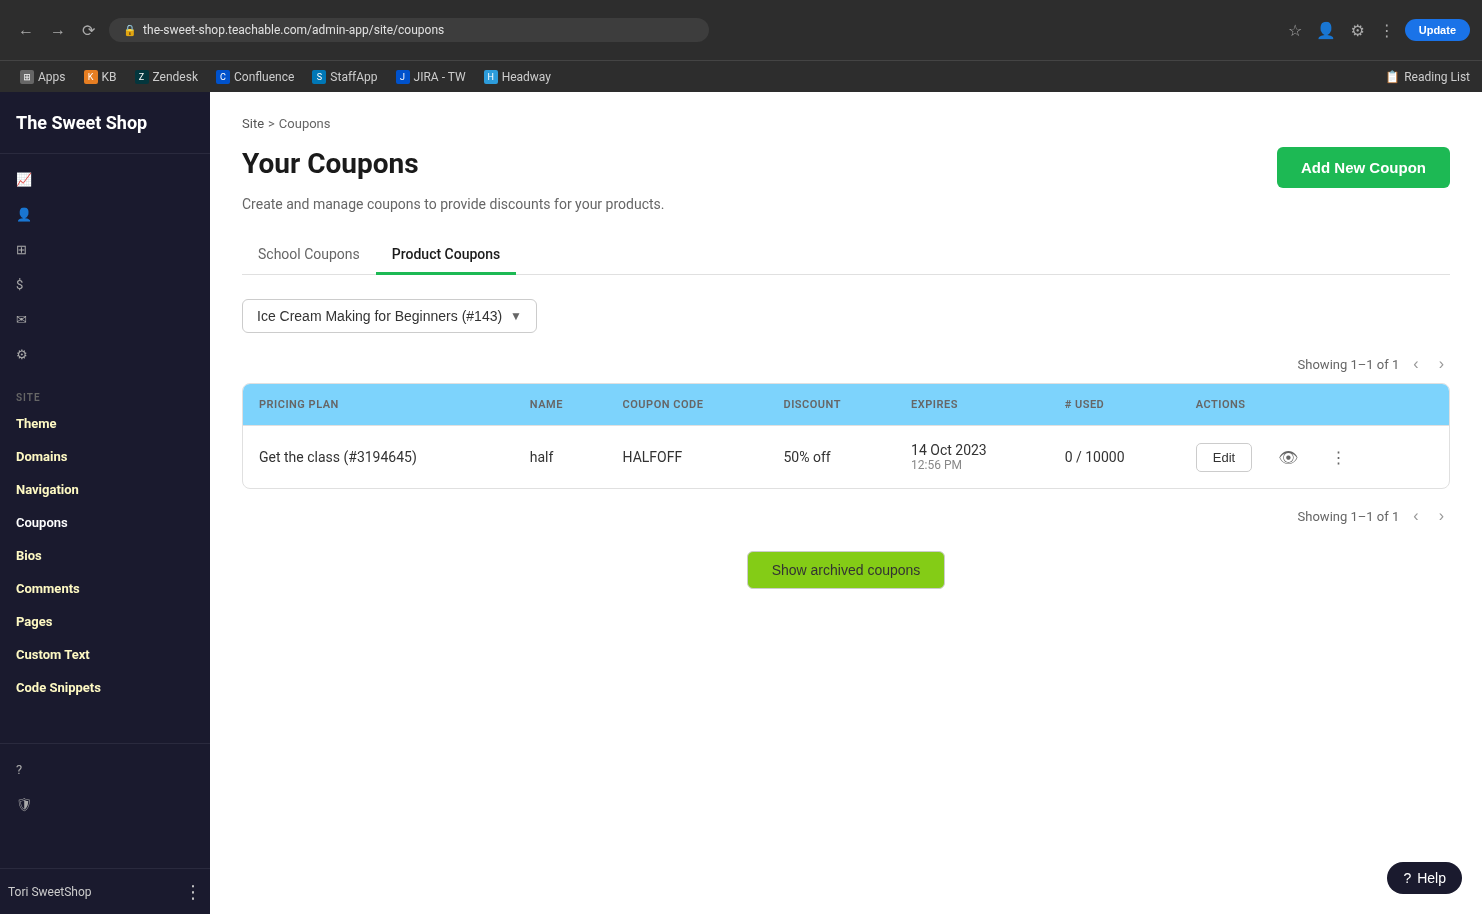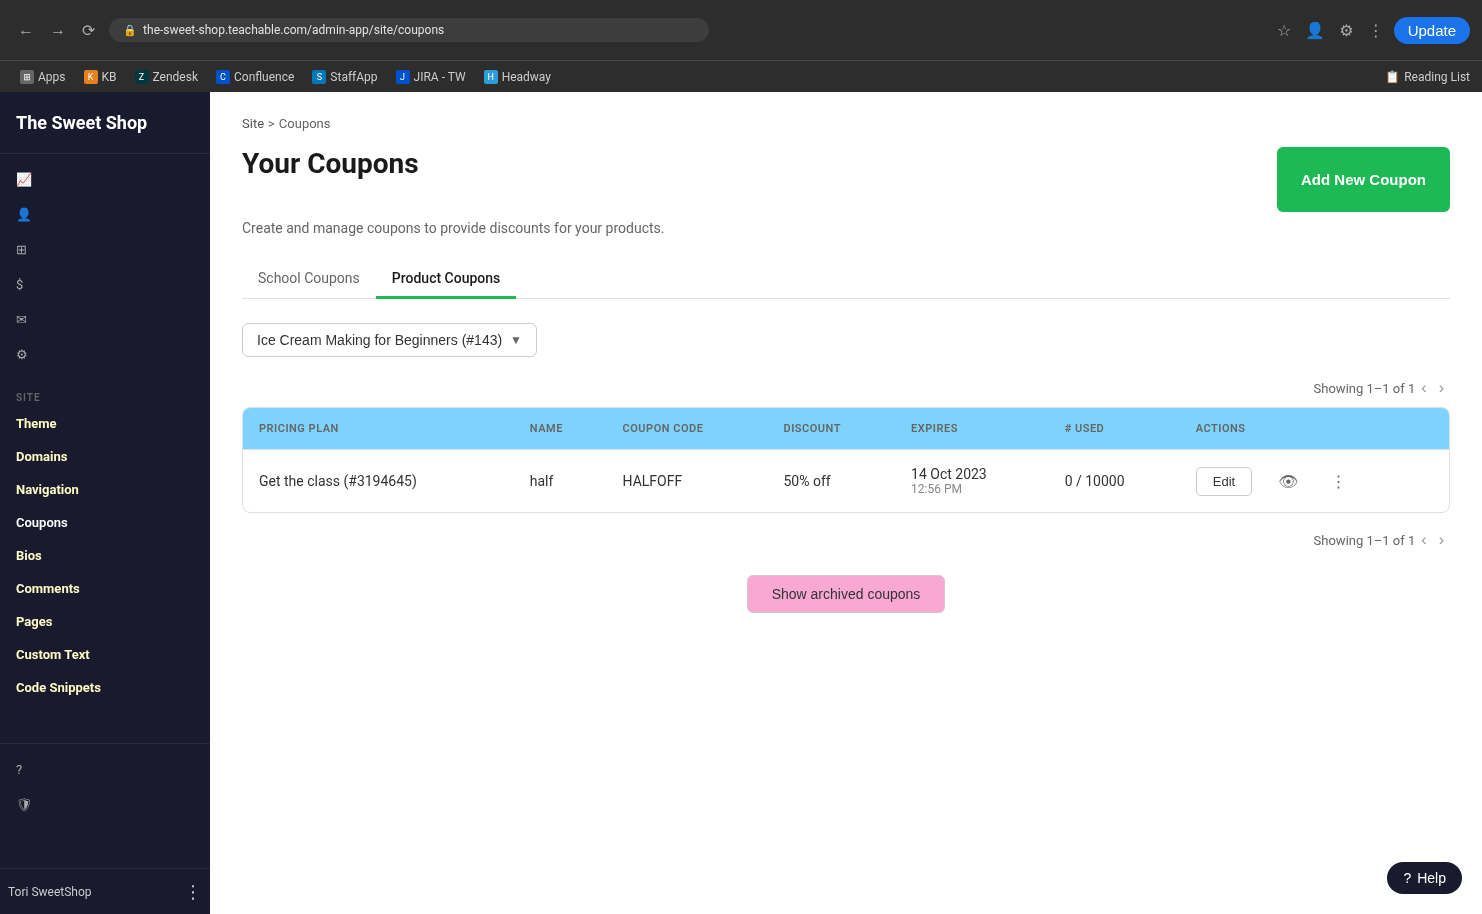--- a/index.html
+++ b/index.html
@@ -6,21 +6,21 @@
     body { font-family: -apple-system, BlinkMacSystemFont, 'Segoe UI', Roboto, sans-serif; background: #fff; display: flex; flex-direction: column; height: 914px; overflow: hidden; }
 
     
     .browser-chrome { background: #2d2d2d; height: 60px; display: flex; align-items: center; padding: 0 12px; gap: 8px; flex-shrink: 0; }
     .browser-nav-btns { display: flex; gap: 4px; }
     .browser-nav-btn { background: none; border: none; color: #aaa; cursor: pointer; font-size: 16px; padding: 4px 6px; }
     .address-bar { background: #3d3d3d; border-radius: 20px; padding: 5px 14px; color: #e0e0e0; font-size: 12px; flex: 1; max-width: 600px; display: flex; align-items: center; gap: 6px; }
     .address-bar-lock { color: #aaa; font-size: 11px; }
     .browser-right-btns { display: flex; gap: 6px; margin-left: auto; align-items: center; }
     .browser-right-btn { background: none; border: none; color: #aaa; cursor: pointer; font-size: 16px; padding: 4px; }
-    .update-btn { background: #1a73e8; color: #fff; border: none; border-radius: 14px; padding: 5px 14px; font-size: 15px; cursor: pointer; font-weight: 400; }
+    .update-btn { background: #1a73e8; color: #fff; border: none; border-radius: 14px; padding: 5px 14px; font-size: 11px; cursor: pointer; font-weight: 700; }
 
     
     .bookmarks-bar { background: #2d2d2d; height: 32px; display: flex; align-items: center; padding: 0 12px; gap: 2px; border-top: 1px solid #444; flex-shrink: 0; }
     .bookmark-item { display: flex; align-items: center; gap: 4px; padding: 3px 8px; border-radius: 4px; cursor: pointer; color: #ccc; font-size: 12px; white-space: nowrap; }
     .bookmark-icon { width: 14px; height: 14px; background: #666; border-radius: 2px; display: inline-block; font-size: 9px; display: flex; align-items: center; justify-content: center; color: #fff; }
     .reading-list { margin-left: auto; color: #ccc; font-size: 12px; cursor: pointer; display: flex; align-items: center; gap: 4px; }
 
     
     .app-layout { display: flex; flex: 1; overflow: hidden; }
 
@@ -36,51 +36,51 @@
     .sidebar-user { font-size: 12px; color: #ccc; }
     .sidebar-more { color: #ccc; cursor: pointer; font-size: 18px; }
     .sidebar-bottom-icons { display: flex; flex-direction: column; gap: 0; border-top: 1px solid #2a2a3e; padding: 8px 0; }
 
     
     .main-content { flex: 1; overflow-y: auto; background: #fff; padding: 24px 32px; }
     .breadcrumb { font-size: 13px; color: #666; margin-bottom: 16px; display: flex; align-items: center; gap: 4px; }
     .page-header { display: flex; align-items: flex-start; justify-content: space-between; margin-bottom: 8px; }
     .page-title { font-size: 28px; font-weight: 700; color: #1a1a1a; }
     .page-subtitle { font-size: 14px; color: #666; margin-bottom: 24px; }
-    .add-coupon-btn { background: #1db954; color: #fff; border: none; border-radius: 6px; padding: 24px 24px; font-size: 15px; font-weight: 600; cursor: pointer; white-space: nowrap; }
+    .add-coupon-btn { background: #1db954; color: #fff; border: none; border-radius: 6px; padding: 12px 24px; font-size: 15px; font-weight: 600; cursor: pointer; white-space: nowrap; }
 
     
     .tabs { display: flex; gap: 0; border-bottom: 1px solid #e0e0e0; margin-bottom: 24px; }
     .tab { padding: 10px 16px; font-size: 14px; color: #666; cursor: pointer; border-bottom: 3px solid transparent; margin-bottom: -1px; }
     .tab.active { color: #1a1a1a; font-weight: 500; border-bottom-color: #1db954; }
 
     
     .dropdown-container { margin-bottom: 20px; }
     .dropdown-btn { display: flex; align-items: center; gap: 8px; border: 1px solid #ccc; border-radius: 6px; padding: 8px 14px; font-size: 14px; color: #333; cursor: pointer; background: #fff; }
     .dropdown-chevron { color: #666; font-size: 12px; }
 
     
-    .pagination-row { display: flex; align-items: center; justify-content: flex-end; margin-bottom: 8px; color: #666; font-size: 13px; }
+    .pagination-row { display: flex; align-items: center; justify-content: flex-end; gap: 8px; margin-bottom: 8px; color: #666; font-size: 13px; }
     .pagination-btn { background: none; border: none; color: #999; cursor: pointer; font-size: 16px; padding: 2px 6px; }
 
     
     .table-container { border: 1px solid #e0e0e0; border-radius: 8px; overflow: hidden; margin-bottom: 16px; }
     .table { width: 100%; border-collapse: collapse; }
     .table th { padding: 14px 16px; text-align: left; font-size: 11px; font-weight: 600; color: #666; letter-spacing: 0.5px; text-transform: uppercase; border-bottom: 1px solid #e0e0e0; background: #7dd3fc; }
     .table td { padding: 16px 16px; font-size: 14px; color: #333; border-bottom: 1px solid #f0f0f0; }
     .table tr:last-child td { border-bottom: none; }
 
     
     .edit-btn { background: #fff; border: 1px solid #ccc; border-radius: 5px; padding: 6px 16px; font-size: 13px; cursor: pointer; color: #333; font-weight: 500; }
     .action-icon { color: #666; cursor: pointer; font-size: 16px; padding: 4px 6px; }
     .actions-cell { display: flex; align-items: center; gap: 20px; }
 
     
     .show-archived-container { display: flex; justify-content: center; margin-top: 24px; }
-    .show-archived-btn { border: 1px solid #ccc; border-radius: 6px; padding: 10px 24px; font-size: 14px; color: #333; background: #f9a8d4; cursor: pointer; font-weight: 500; }
+    .show-archived-btn { border: 1px solid #ccc; border-radius: 6px; padding: 10px 24px; font-size: 14px; color: #333; background: #84cc16; cursor: pointer; font-weight: 500; }
   </style>
 </head>
 <body>
 
 <div class="browser-chrome">
   <div class="browser-nav-btns">
     <button class="browser-nav-btn">←</button>
     <button class="browser-nav-btn">→</button>
     <button class="browser-nav-btn">⟳</button>
   </div>

